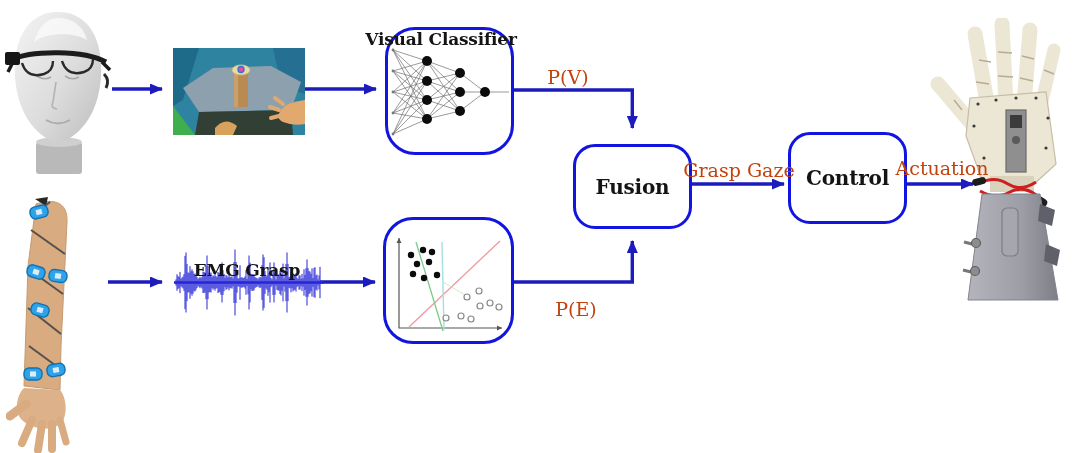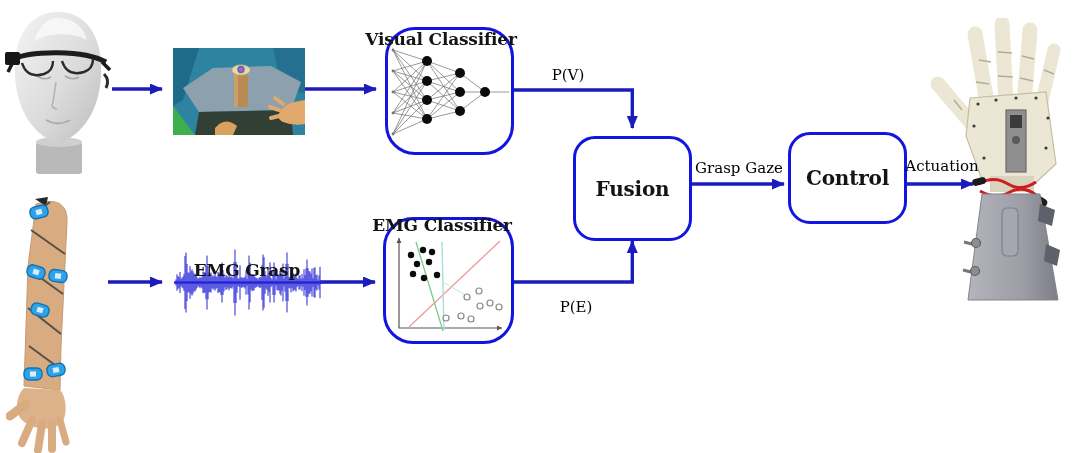--- a/index.html
+++ b/index.html
@@ -15,21 +15,21 @@
     overflow:hidden;font-family:"DejaVu Serif","Liberation Serif",serif;color:var(--ink);
   }
   svg{display:block}
   .abs{position:absolute}
   .title{
     position:absolute;transform:translateX(-50%);white-space:nowrap;
     font-weight:bold;font-size:17px;letter-spacing:-0.2px;color:var(--ink);margin-top:28px;
   }
   .edge-label{
     position:absolute;transform:translateX(-50%);white-space:nowrap;
-    font-size:15px;color:#000000;
+    font-size:19px;color:#c2410c;
   }
   .classifier-box{
     position:absolute;box-sizing:border-box;border:3px solid var(--border-blue);
     border-radius:30px;background:#fff;
   }
   .node-box{
     position:absolute;box-sizing:border-box;border:3px solid var(--border-blue);
     border-radius:22px;background:#fff;display:flex;align-items:center;justify-content:center;
   }
   .node-box span{font-weight:bold;font-size:20px;letter-spacing:-0.2px;}
@@ -290,29 +290,28 @@
           <circle cx="94" cy="86" r="3" fill="#fff" stroke="#888" stroke-width="1.2"></circle>
           <circle cx="104" cy="83" r="3" fill="#fff" stroke="#888" stroke-width="1.2"></circle>
           <circle cx="113" cy="87" r="3" fill="#fff" stroke="#888" stroke-width="1.2"></circle>
           <circle cx="60" cy="98" r="3" fill="#fff" stroke="#888" stroke-width="1.2"></circle>
           <circle cx="75" cy="96" r="3" fill="#fff" stroke="#888" stroke-width="1.2"></circle>
           <circle cx="85" cy="99" r="3" fill="#fff" stroke="#888" stroke-width="1.2"></circle>
         </g>
       </svg>
   </div>
 
-  <div class="node-box" style="left:573px;top:136px;width:119px;height:105px">
+  <div class="node-box" style="left:573px;top:144px;width:119px;height:85px">
     <span>Fusion</span>
   </div>
   <div class="node-box" style="left:788px;top:132px;width:119px;height:92px">
     <span>Control</span>
   </div>
 
   <div class="title" style="left:441px;top:1px">Visual Classifier</div>
   <div class="title" style="left:247px;top:232px">EMG Grasp</div>
-  <div class="title" style="left:442px;top:187px">EMG Classifier</div>
 
   <div class="edge-label" style="left:568px;top:66px">P(V)</div>
   <div class="edge-label" style="left:576px;top:298px">P(E)</div>
   <div class="edge-label" style="left:739px;top:159px">Grasp Gaze</div>
   <div class="edge-label" style="left:942px;top:157px">Actuation</div>
 
 </div>
 
 </body></html>

